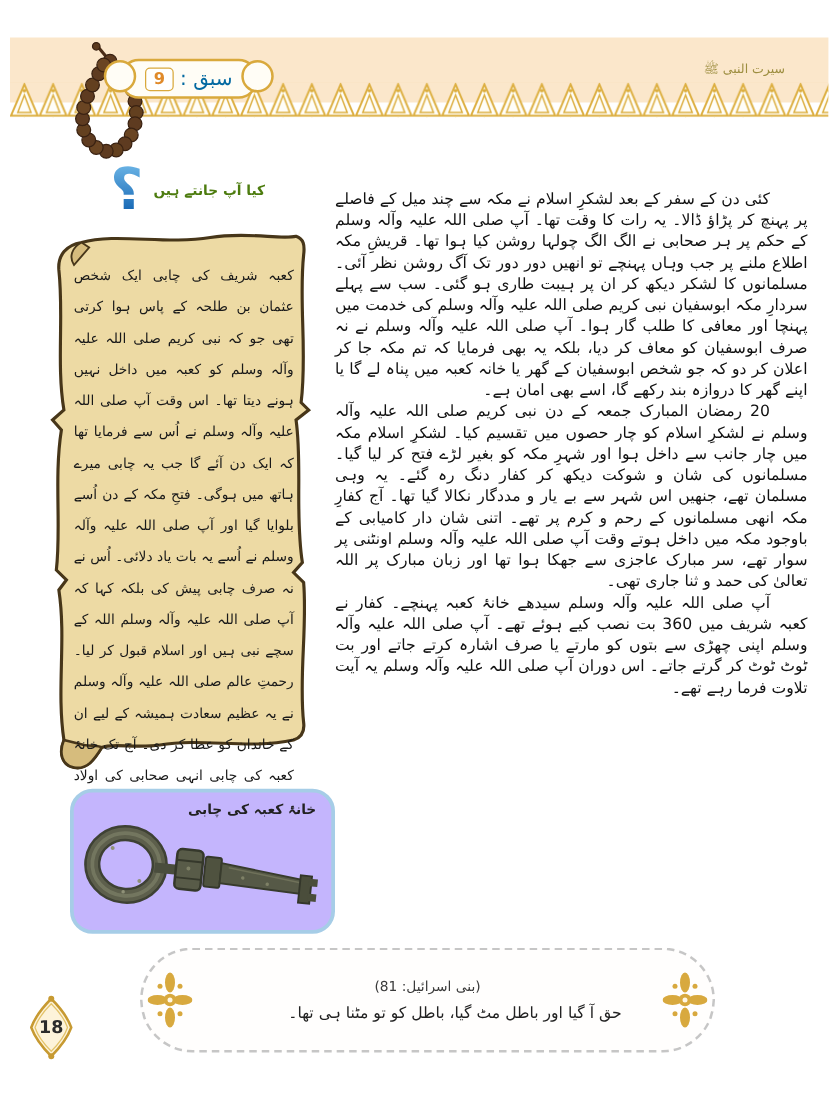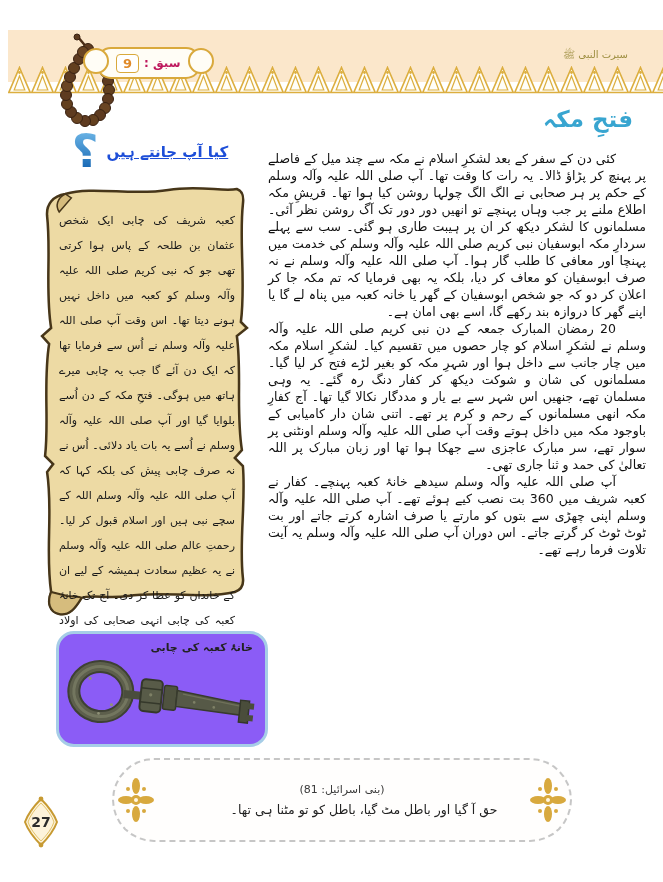--- a/index.html
+++ b/index.html
@@ -15,57 +15,57 @@
     position:absolute;left:96px;top:47px;height:28px;z-index:7;
     display:flex;align-items:center;direction:rtl;gap:5px;
     background:#fffdf6;border:2px solid #d9a93c;border-radius:15px;padding:0 18px;
   }
   .badge-circle{
     position:absolute;top:-1px;width:26px;height:26px;border:2px solid #d9a93c;
     border-radius:50%;background:#fffdf6;box-sizing:border-box;
   }
   .badge-circle.bc-left{left:-15px;}
   .badge-circle.bc-right{right:-15px;}
-  .lesson-label{color:#be185d;font-weight:bold;font-size:12px;line-height:1;}
+  .lesson-label{color:#0369a1;font-weight:normal;font-size:16px;line-height:1;}
   .lesson-number{
     color:#e08a2a;font-weight:bold;font-size:13px;line-height:1;
     border:1.5px solid #d9a93c;border-radius:4px;background:#fff;padding:2px 6px;
   }
   .running-title{
     position:absolute;left:532px;top:49px;width:96px;text-align:right;
     direction:rtl;font-size:10px;color:#9d8e40;z-index:6;
   }
   
   .main-title{
     position:absolute;right:30px;top:106px;direction:rtl;
     font-size:23px;font-weight:bold;color:#38a5d0;
   }
   
   .know-heading{
     position:absolute;left:56px;top:124px;width:188px;height:56px;
     display:flex;direction:rtl;align-items:center;justify-content:center;gap:8px;
   }
-  .know-title{font-size:15px;font-weight:bold;color:#1d4ed8;white-space:nowrap;text-decoration:underline;}
+  .know-title{font-size:11px;font-weight:bold;color:#4d7c0f;white-space:nowrap;}
   .know-qmark{
     font-size:46px;font-weight:bold;line-height:0.9;
     background:linear-gradient(#6cb5e6,#0d5faf);
     -webkit-background-clip:text;background-clip:text;color:#1565b0;
     -webkit-text-fill-color:transparent;
   }
   
   .scroll{position:absolute;left:37px;top:182px;width:216px;height:440px;}
   .scroll-bg{position:absolute;inset:0;width:100%;height:100%;}
   .scroll-text{
     position:absolute;left:22px;right:18px;top:26px;bottom:34px;
     direction:rtl;text-align:justify;font-size:11px;line-height:25px;color:#191919;
   }
   
   .key-box{
     position:absolute;left:56px;top:631px;width:212px;height:116px;
-    border:3px solid #a6cde7;border-radius:18px;background:#8b5cf6;box-sizing:border-box;
+    border:3px solid #a6cde7;border-radius:18px;background:#c4b5fd;box-sizing:border-box;
   }
   .key-caption{
     position:absolute;top:7px;right:12px;direction:rtl;font-size:11px;
     font-weight:bold;color:#222;
   }
   .key-art{position:absolute;left:6px;top:26px;width:194px;height:82px;}
   
   .body-text{
     position:absolute;left:268px;top:150px;width:378px;
     direction:rtl;text-align:justify;font-size:12.5px;line-height:17px;color:#111;
@@ -142,21 +142,20 @@
 
   <div class="lesson-badge">
     <span class="badge-circle bc-left"></span>
     <span class="lesson-label">سبق :</span>
     <span class="lesson-number">9</span>
     <span class="badge-circle bc-right"></span>
   </div>
 
   <div class="running-title">سیرت النبی ﷺ</div>
 
-  <div class="main-title">فتحِ مکہ</div>
 
   <div class="know-heading">
     <span class="know-title">کیا آپ جانتے ہیں</span>
     <span class="know-qmark">؟</span>
   </div>
 
   <div class="scroll">
     <svg class="scroll-bg" viewBox="0 0 214 440" preserveAspectRatio="none">
       <path d="M28,12 C55,4 95,14 130,8 C160,3 185,10 198,7 C204,9 205,14 204,22
                C200,60 207,100 202,140 L208,146 L198,154
@@ -243,16 +242,16 @@
     </div>
   </div>
 
   <div class="page-num">
     <svg viewBox="0 0 42 52">
       <path d="M21,3 Q33,15 37,26 Q33,37 21,49 Q9,37 5,26 Q9,15 21,3 Z" fill="#fdf3da" stroke="#c79a32" stroke-width="2"></path>
       <path d="M21,7 Q31,17 34,26 Q31,35 21,45 Q11,35 8,26 Q11,17 21,7 Z" fill="none" stroke="#e3c36a" stroke-width="1"></path>
       <circle cx="21" cy="3" r="2.4" fill="#c79a32"></circle>
       <circle cx="21" cy="49" r="2.4" fill="#c79a32"></circle>
     </svg>
-    <span class="pnum">27</span>
+    <span class="pnum">18</span>
   </div>
 
 </div>
 
 </body></html>

